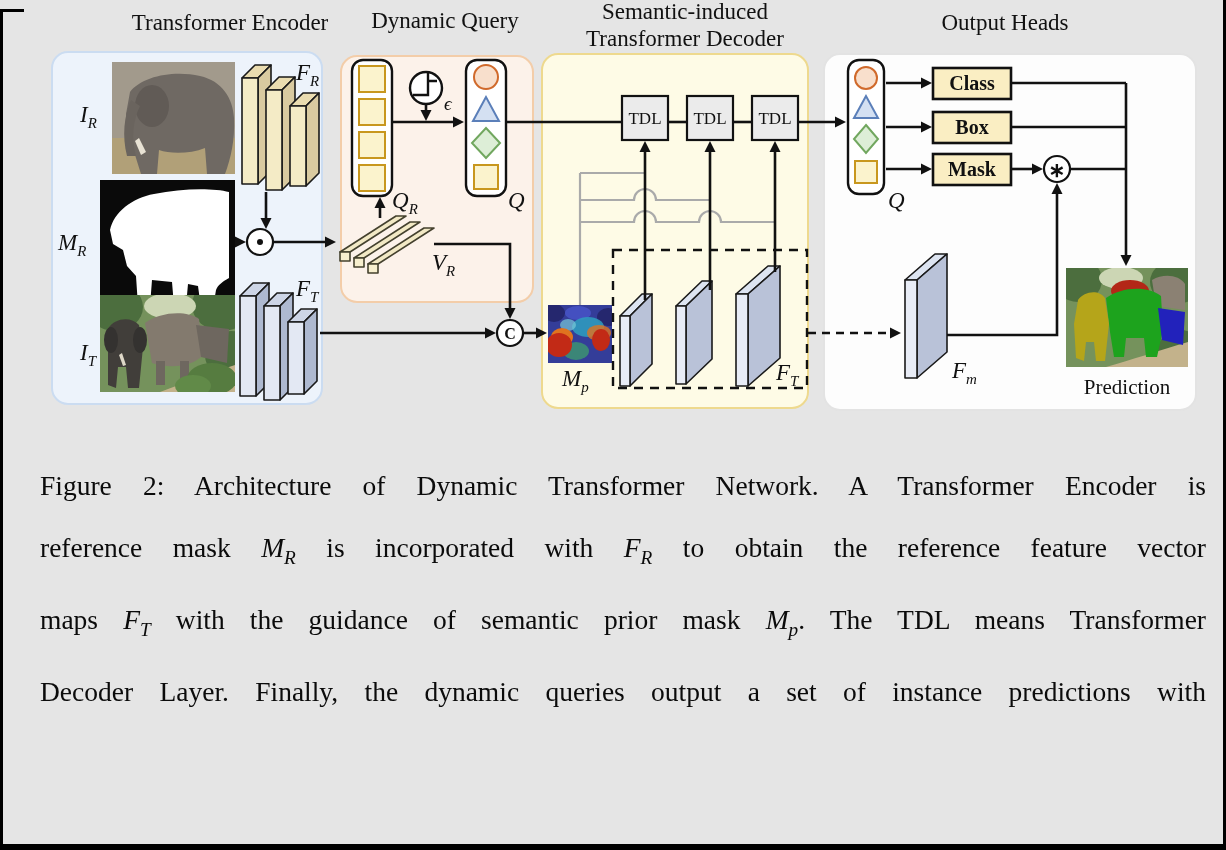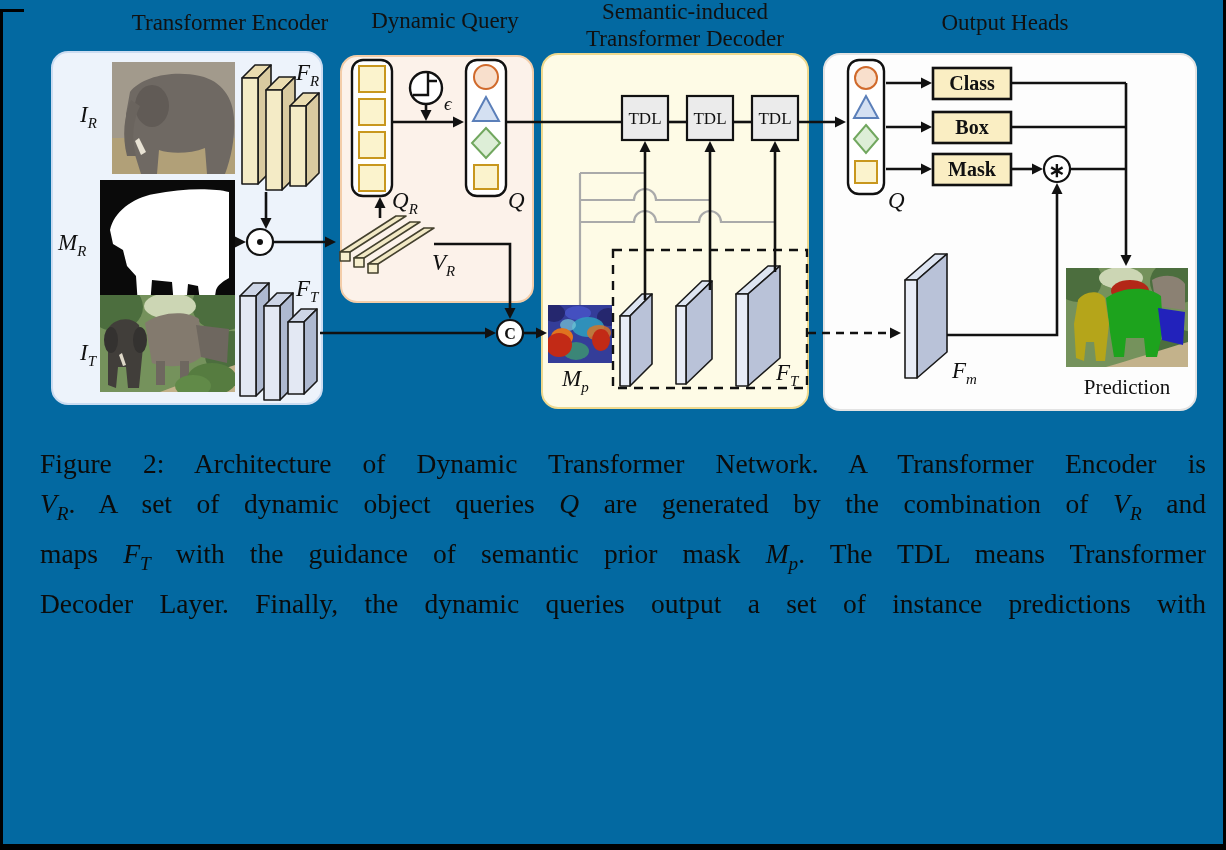--- a/index.html
+++ b/index.html
@@ -1,30 +1,30 @@
 <!DOCTYPE html>
 <html><head>
 <meta charset="utf-8">
 <style>
   html,body{margin:0;padding:0;background:#ffffff;}
-  #page{position:relative;width:1226px;height:850px;background:#0369a1;overflow:hidden;
+  #page{position:relative;width:1226px;height:850px;background:#e5e5e5;overflow:hidden;
         font-family:"Liberation Serif",serif;color:#0d0d0d;}
   .frame{position:absolute;background:#000;}
   #diagram{position:absolute;left:0;top:0;}
   text{font-family:"Liberation Serif",serif;fill:#111;}
   .hdr{font-size:23px;}
   .mlabel{font-size:23px;font-style:italic;}
   .msub{font-size:15px;font-style:italic;}
   .tdl{font-size:17px;}
   .head{font-size:20px;font-weight:bold;}
   .opc{font-size:16px;font-weight:bold;}
   .pred{font-size:21px;}
   #caption{position:absolute;left:40px;top:444px;width:1166px;
            font-size:27.5px;line-height:40.4px;color:#0b0b0b;}
-  .cap-line{text-align:justify;text-align-last:justify;white-space:normal;}
+  .cap-line{text-align:justify;text-align-last:justify;white-space:normal;margin-top:22px;}
   .cap-line i{font-style:italic;}
   .cap-line sub{font-size:70%;}
 </style>
 </head>
 <body>
 
 <div id="page">
 
   <div class="frame" style="left:0;top:10px;width:3px;height:840px;"></div>
   <div class="frame" style="left:0;top:9px;width:24px;height:3px;"></div>
@@ -338,19 +338,19 @@
       <polygon points="932,169 921,163.5 921,174.5"></polygon>
       <polygon points="1043,169 1032,163.5 1032,174.5"></polygon>
       <polygon points="1126,266 1120.5,255 1131.5,255"></polygon>
       <polygon points="1057,183 1051.5,194 1062.5,194"></polygon>
       <polygon points="901,333 890,327.5 890,338.5"></polygon>
     </g>
   </svg>
 
   <div id="caption">
     <div class="cap-line">Figure 2: Architecture of Dynamic Transformer Network. A Transformer Encoder is</div>
-    <div class="cap-line"><i>V<sub>R</sub></i>. A set of dynamic object queries <i>Q</i> are generated by the combination of <i>V<sub>R</sub></i> and</div>
+    <div class="cap-line">reference mask <i>M<sub>R</sub></i> is incorporated with <i>F<sub>R</sub></i> to obtain the reference feature vector</div>
     <div class="cap-line">maps <i>F<sub>T</sub></i> with the guidance of semantic prior mask <i>M<sub>p</sub></i>. The TDL means Transformer</div>
     <div class="cap-line">Decoder Layer. Finally, the dynamic queries output a set of instance predictions with</div>
 
   </div>
 
 </div>
 
 </body></html>

